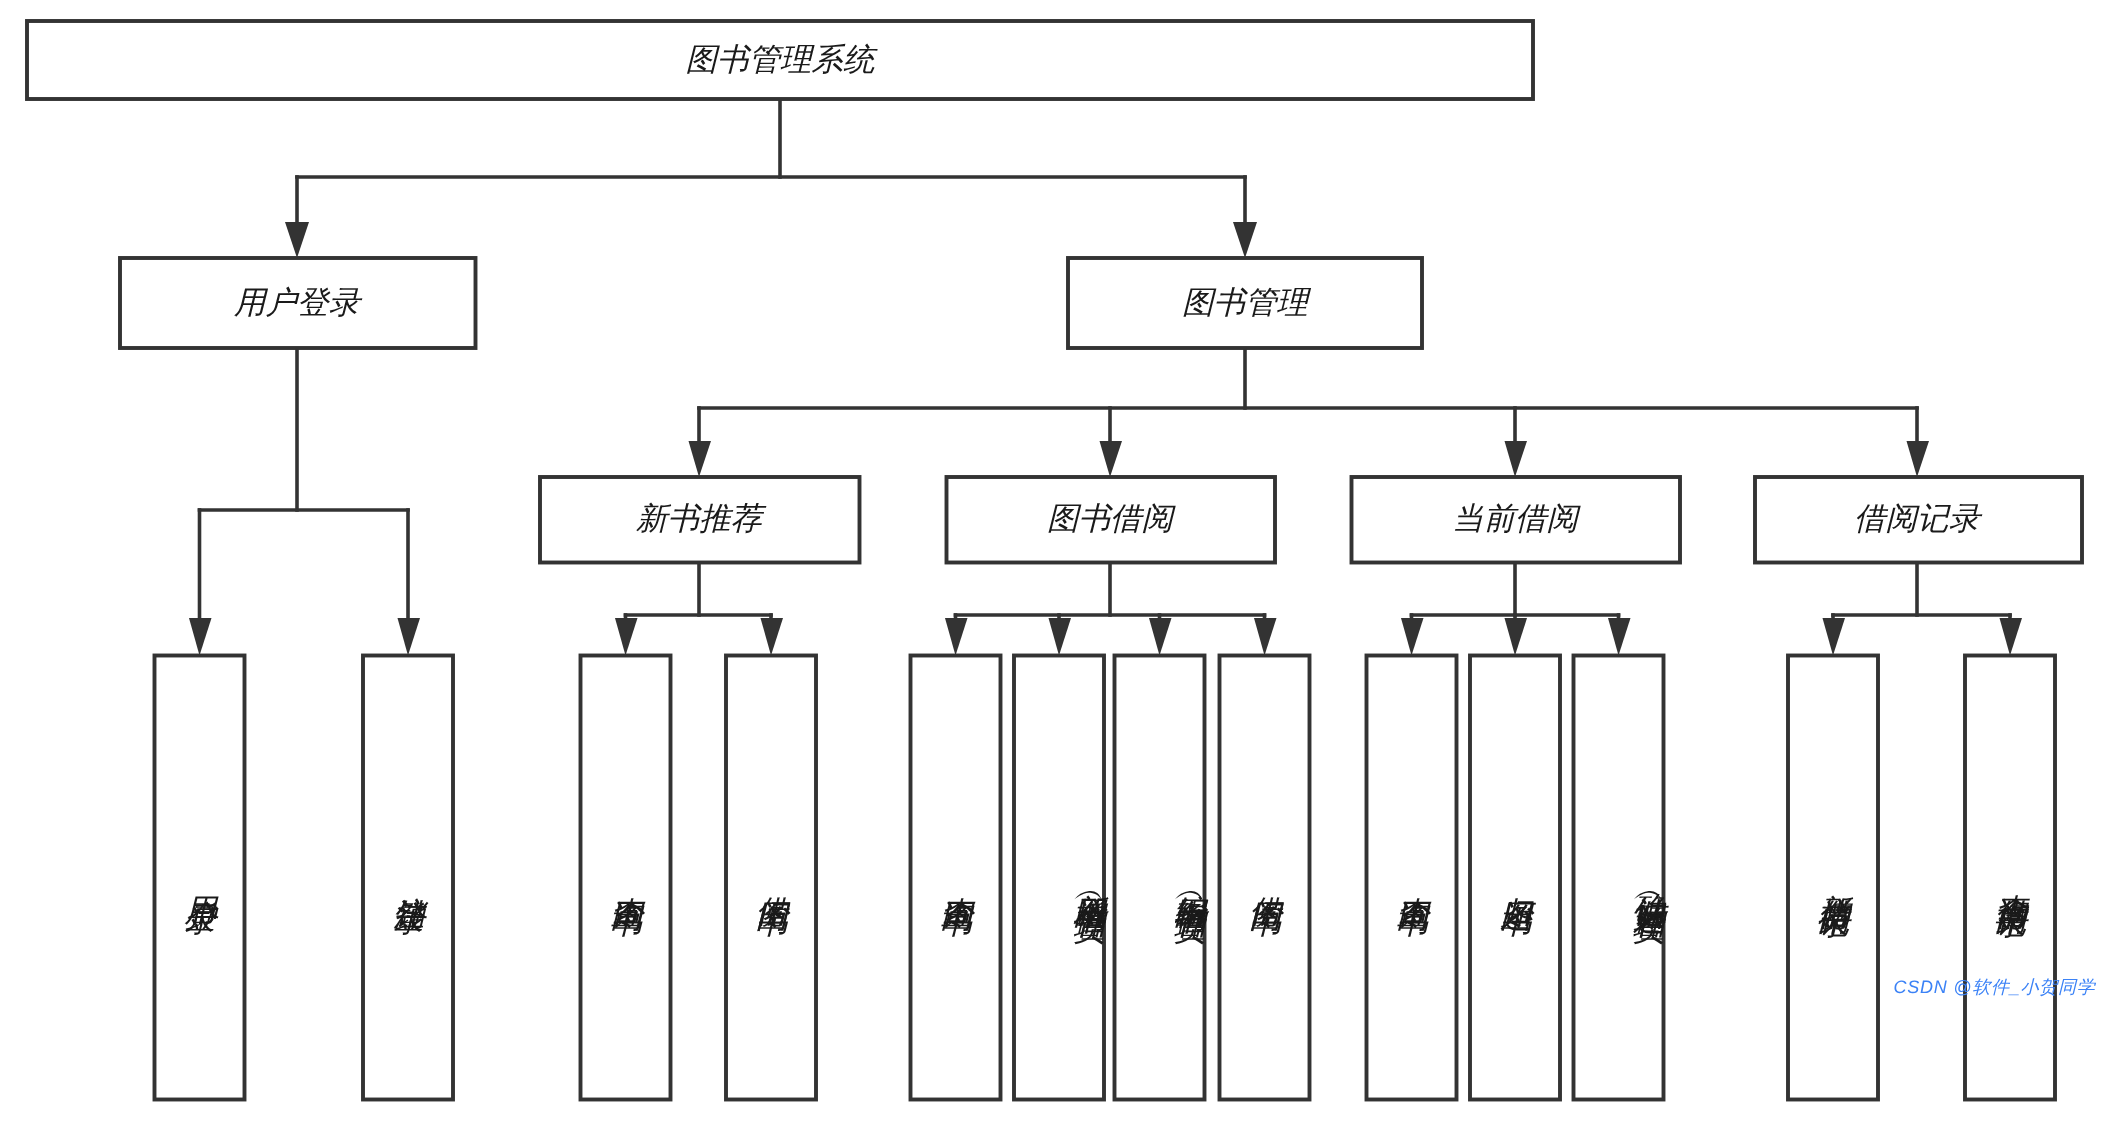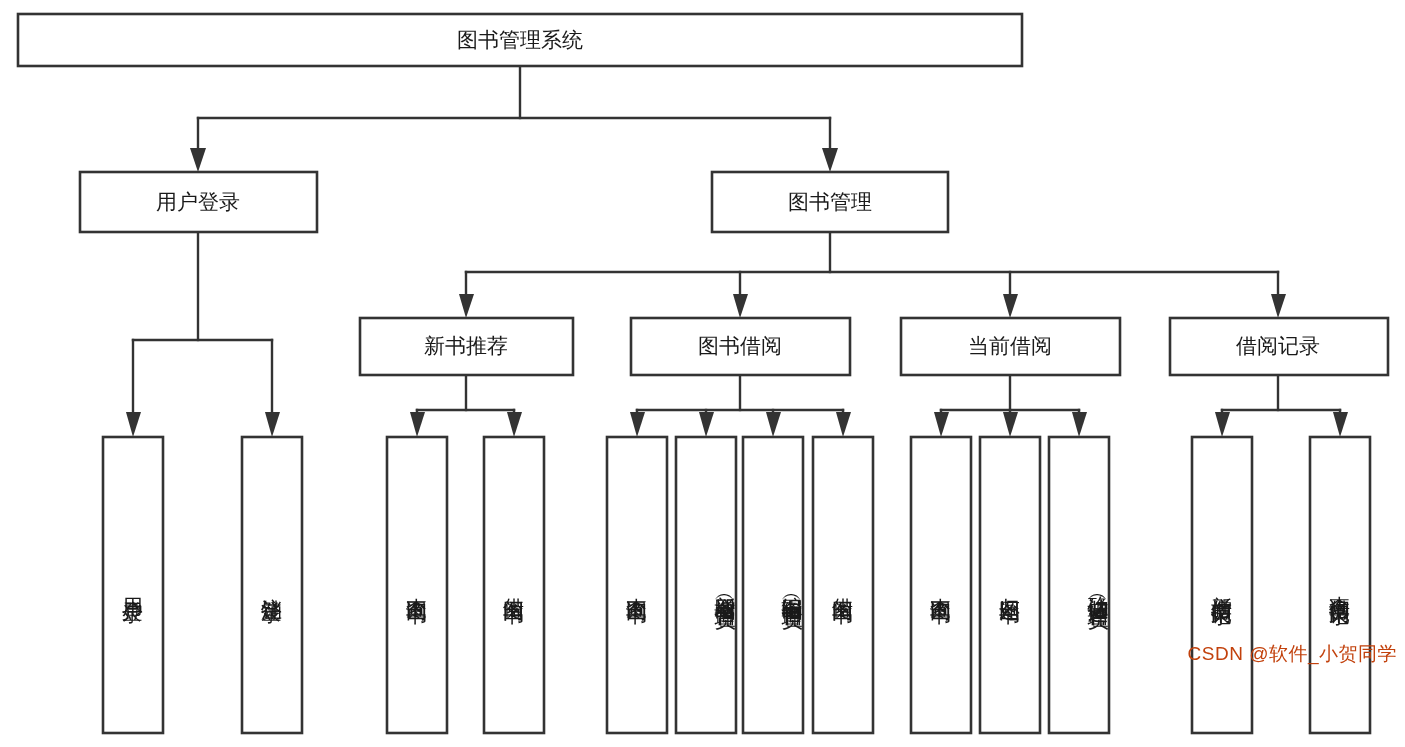--- a/index.html
+++ b/index.html
@@ -12,20 +12,21 @@
     height: 747px;
     font-family: "Liberation Sans", "DejaVu Sans", sans-serif;
     overflow: hidden;
     position: relative;
   }
   #diagram-root {
     position: relative;
     width: 1405px;
     height: 671px;
     background: #ffffff;
+    font-style: italic;
   }
   svg#diagram-svg {
     position: absolute;
     left: 0;
     top: 0;
     width: 1405px;
     height: 747px;
   }
   .node-box {
     fill: #ffffff;
@@ -66,22 +67,22 @@
     pointer-events: none;
   }
   .vlabel.center-v {
     align-items: center;
   }
   .watermark {
     position: absolute;
     right: 8px;
     bottom: 4px;
     font-family: "Liberation Sans", "DejaVu Sans", sans-serif;
-    font-size: 19px;
-    color: #c2410c;
+    font-size: 12px;
+    color: #3b82f6;
     white-space: nowrap;
     letter-spacing: 0.5px;
   }
 </style>
 </head>
 <body>
 
 <div id="diagram-root">
 
   <svg id="diagram-svg" viewBox="0 0 1405 747">

